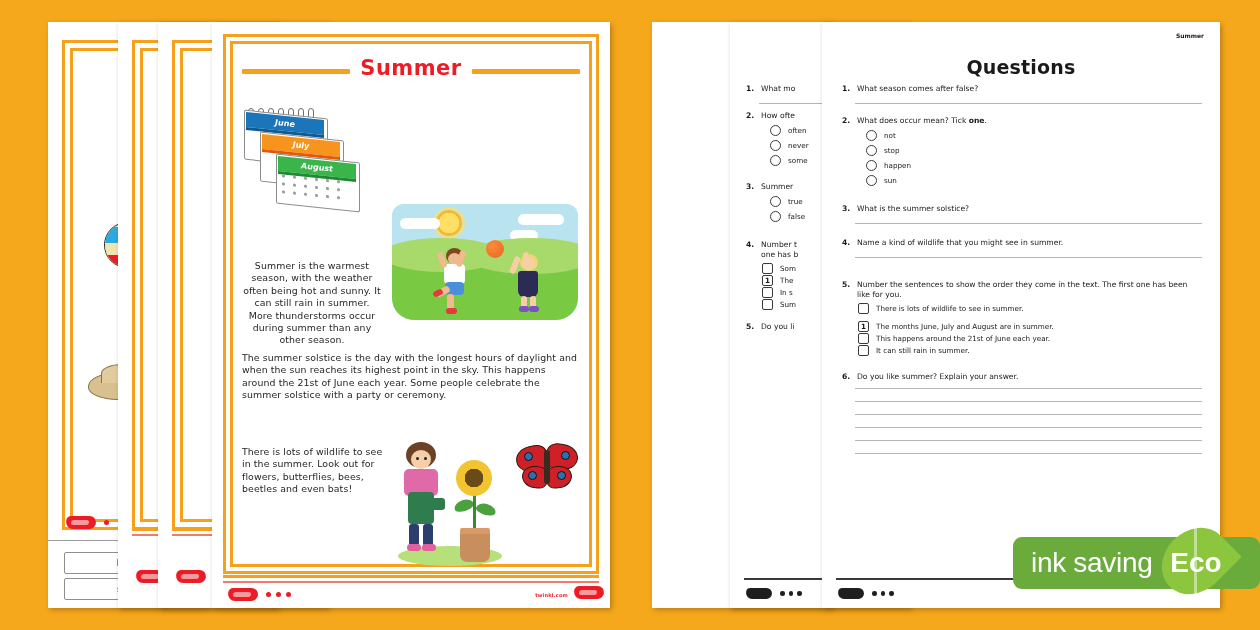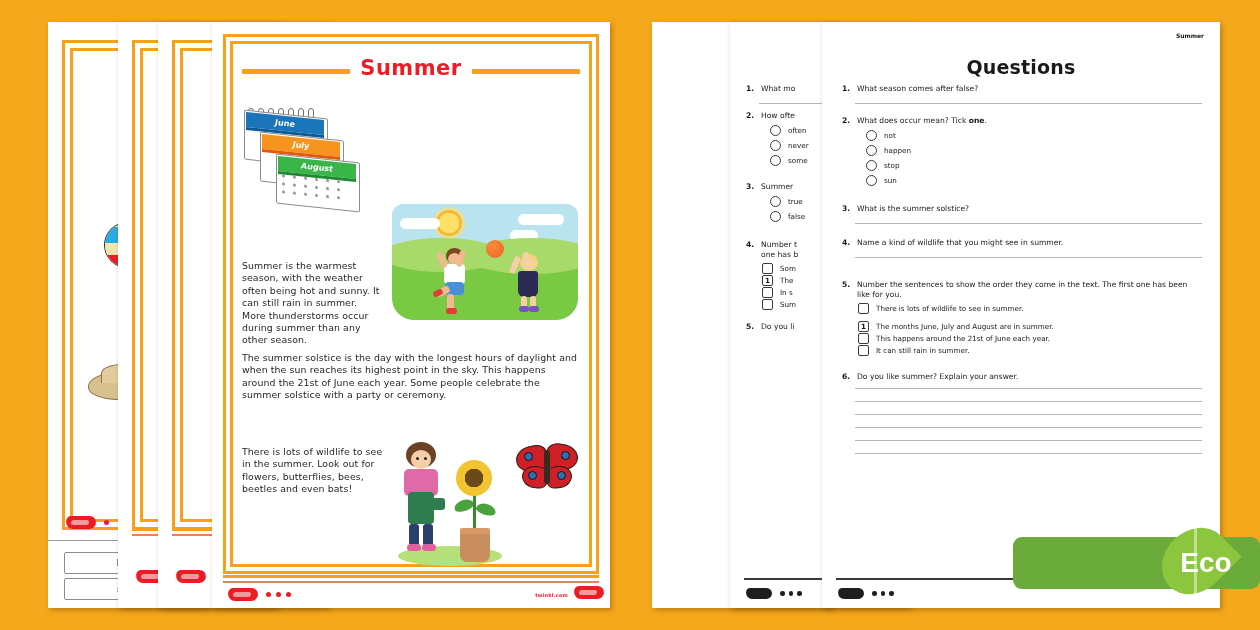--- a/index.html
+++ b/index.html
@@ -56,21 +56,21 @@
   .title-rule.r{right:30px;width:108px;}
 
   .body-text{
     position:absolute;
     color:#231f20;
     font-family:"DejaVu Sans", sans-serif;
     font-size:9.4px;line-height:12.4px;
     letter-spacing:.1px;
   }
   #para1{left:160px;top:70px;width:206px;}
-  #para2{left:30px;top:238px;width:140px;}
+  #para2{left:30px;top:238px;width:140px;text-align:center;}
   #para3{left:30px;top:330px;width:336px;}
   #para4{left:30px;top:424px;width:142px;}
 
   
   .foot-band{position:absolute;left:11px;width:376px;height:3px;background:#F6A01B;}
   .foot-band2{position:absolute;left:11px;width:376px;height:1.5px;background:#F07A6B;}
   .twinkl-logo{
     position:absolute;
     width:30px;height:13px;border-radius:7px 11px 9px 12px;
     background:#ED1C24;
@@ -240,21 +240,20 @@
     transform:rotate(45deg);
   }
   #eco-leaf-vein{
     position:absolute;left:181px;top:-2px;width:2.5px;height:72px;background:rgba(255,255,255,.45);
   }
   #eco-leaf-text{
     position:absolute;left:152px;top:8px;width:62px;height:52px;
     display:flex;align-items:center;justify-content:center;
     color:#ffffff;font-weight:bold;font-size:28px;
     font-family:"Liberation Sans", sans-serif;
-    margin-left:10px;
   }
 </style>
 </head>
 <body>
 
 <div class="stage">
 
   <div class="sheet" id="sheet-word-mat">
     <div class="frame-outer sliver-frame-o"></div>
     <div class="frame-inner sliver-frame-i"></div>
@@ -596,25 +595,25 @@
           <div class="q-num">2.</div>
           <div class="q-text"><span>What does occur mean? Tick </span><b>one</b><span>.</span></div>
         </div>
         <div class="opts">
           <div class="opt">
               <span class="radio"></span>
               <span>not</span>
             </div>
           <div class="opt">
               <span class="radio"></span>
+              <span>stop</span>
+            </div>
+          <div class="opt">
+              <span class="radio"></span>
               <span>happen</span>
-            </div>
-          <div class="opt">
-              <span class="radio"></span>
-              <span>stop</span>
             </div>
           <div class="opt">
               <span class="radio"></span>
               <span>sun</span>
             </div>
         </div>
       </div>
 
       <div class="q-item" style="margin-top:18px;">
         <div class="q-row">
@@ -677,18 +676,19 @@
     <div class="twinkl-dark" style="left:16px;top:566px;"></div>
     <div class="dots-dark" style="left:50px;top:569px;">
         <i></i>
         <i></i>
         <i></i>
       </div>
   </div>
 
   <div id="eco-badge">
     <div id="eco-bar"></div>
+    <div id="eco-bar-text">ink saving</div>
     <div id="eco-leaf"></div>
     <div id="eco-leaf-vein"></div>
     <div id="eco-leaf-text">Eco</div>
   </div>
 
 </div>
 
 </body></html>

